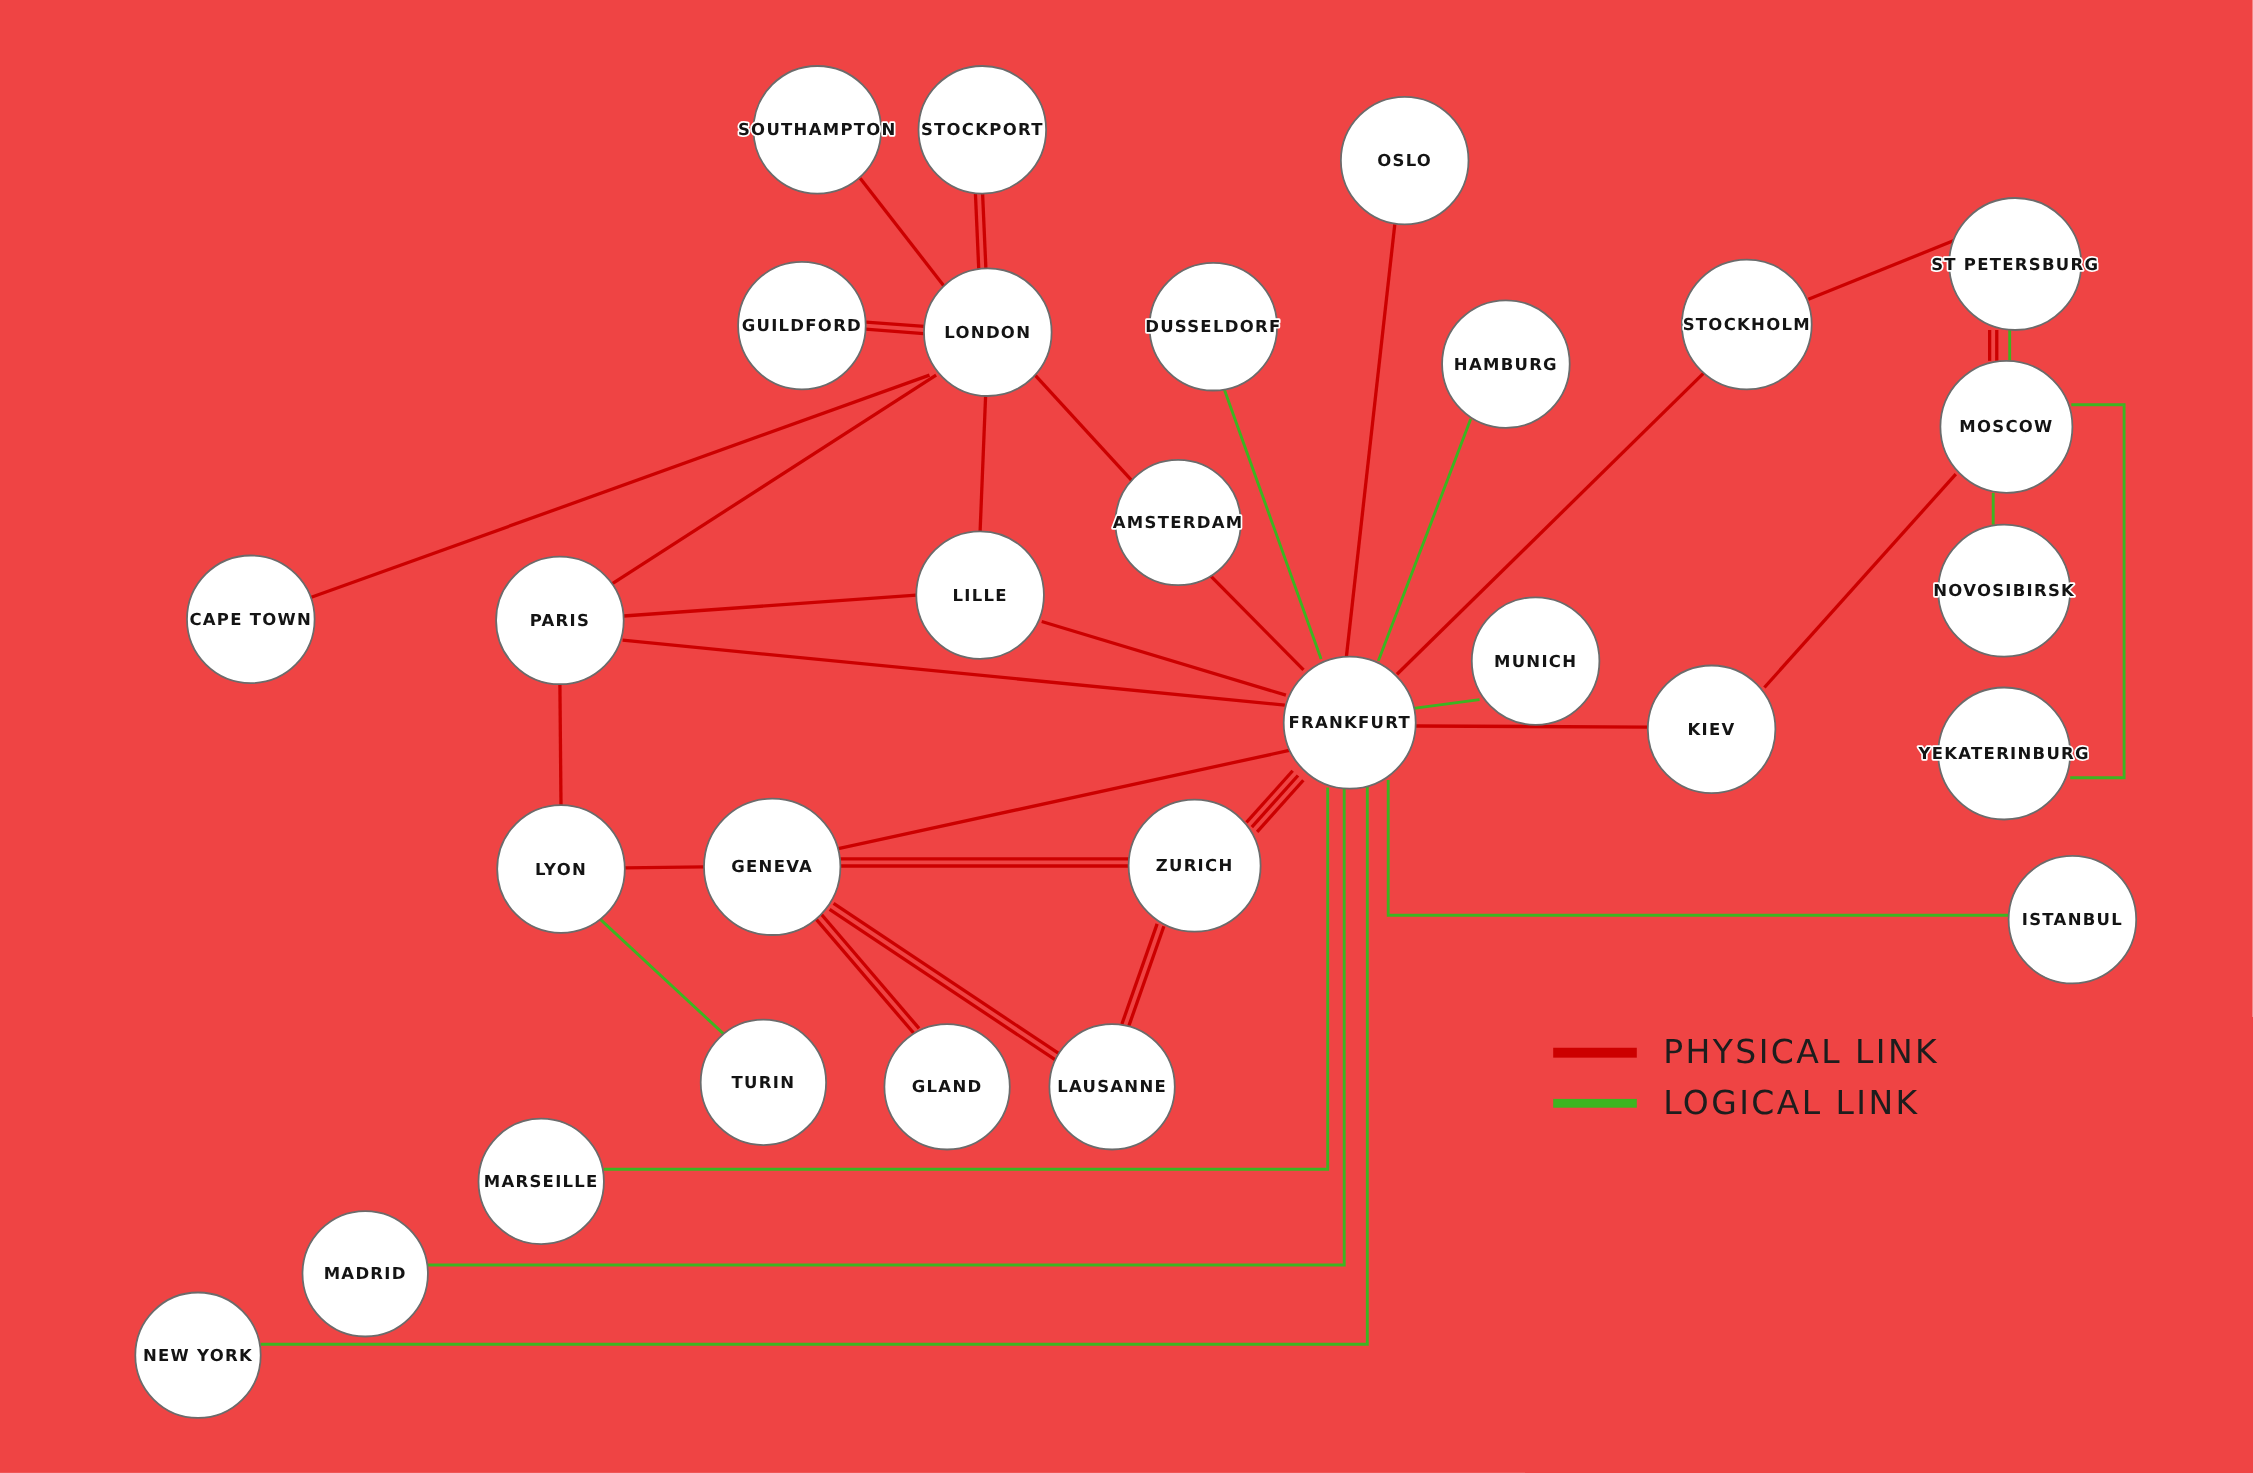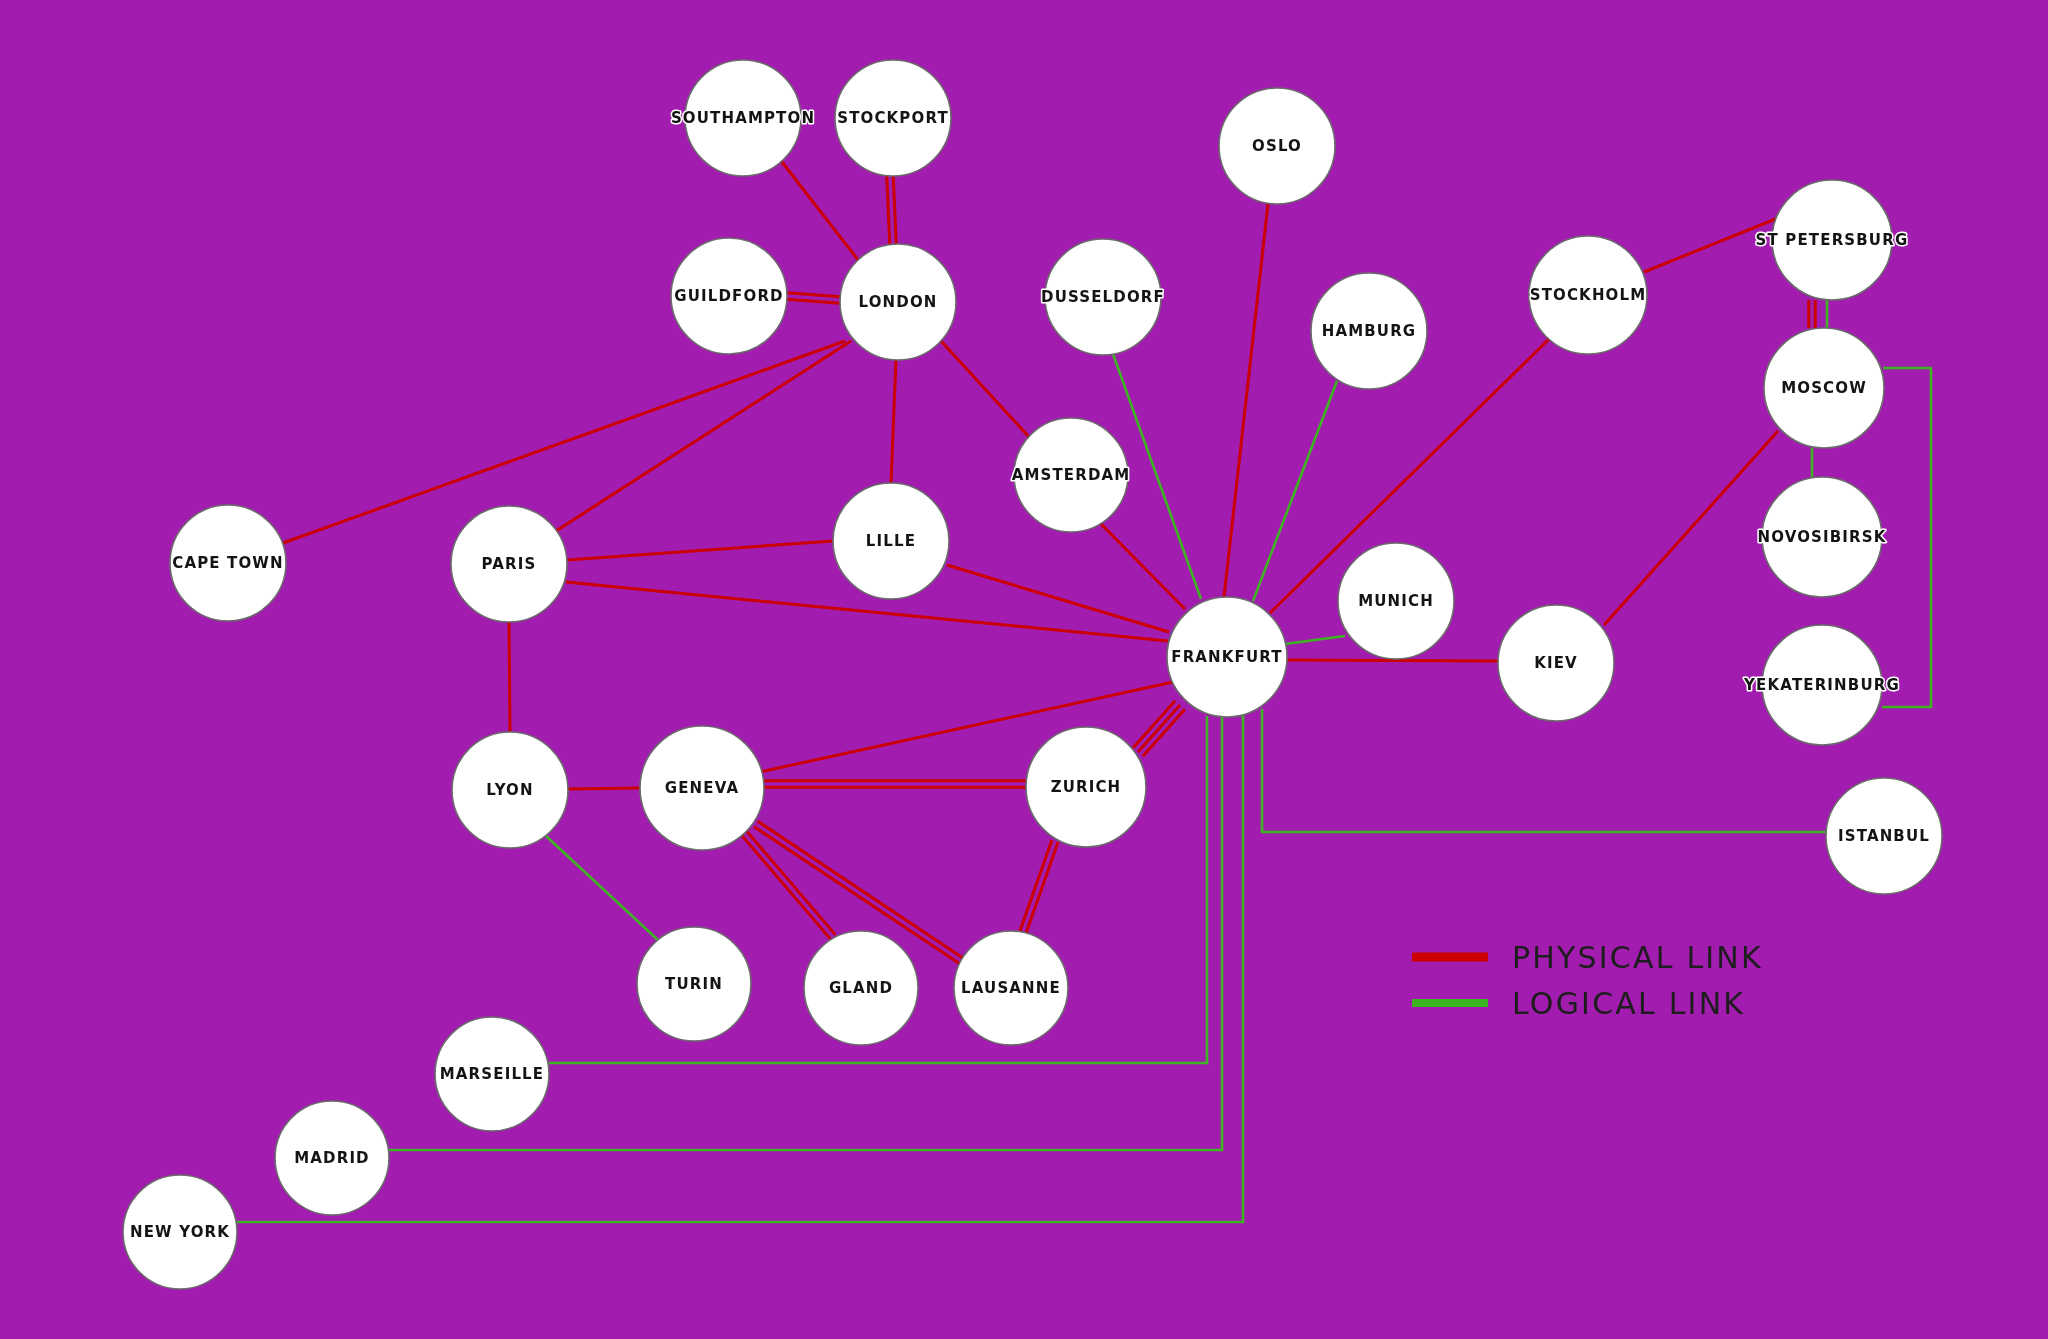--- a/index.html
+++ b/index.html
@@ -8,21 +8,21 @@
     padding: 0;
     background: #ffffff;
   }
   body {
     font-family: "DejaVu Sans", "Liberation Sans", sans-serif;
   }
   #canvas-wrap {
     position: relative;
     width: 2048px;
     height: 1339px;
-    background: #a21caf;
+    background: #ef4444;
     overflow: hidden;
   }
   svg#net {
     position: absolute;
     left: 0;
     top: 0;
     width: 2048px;
     height: 1339px;
     display: block;
   }

